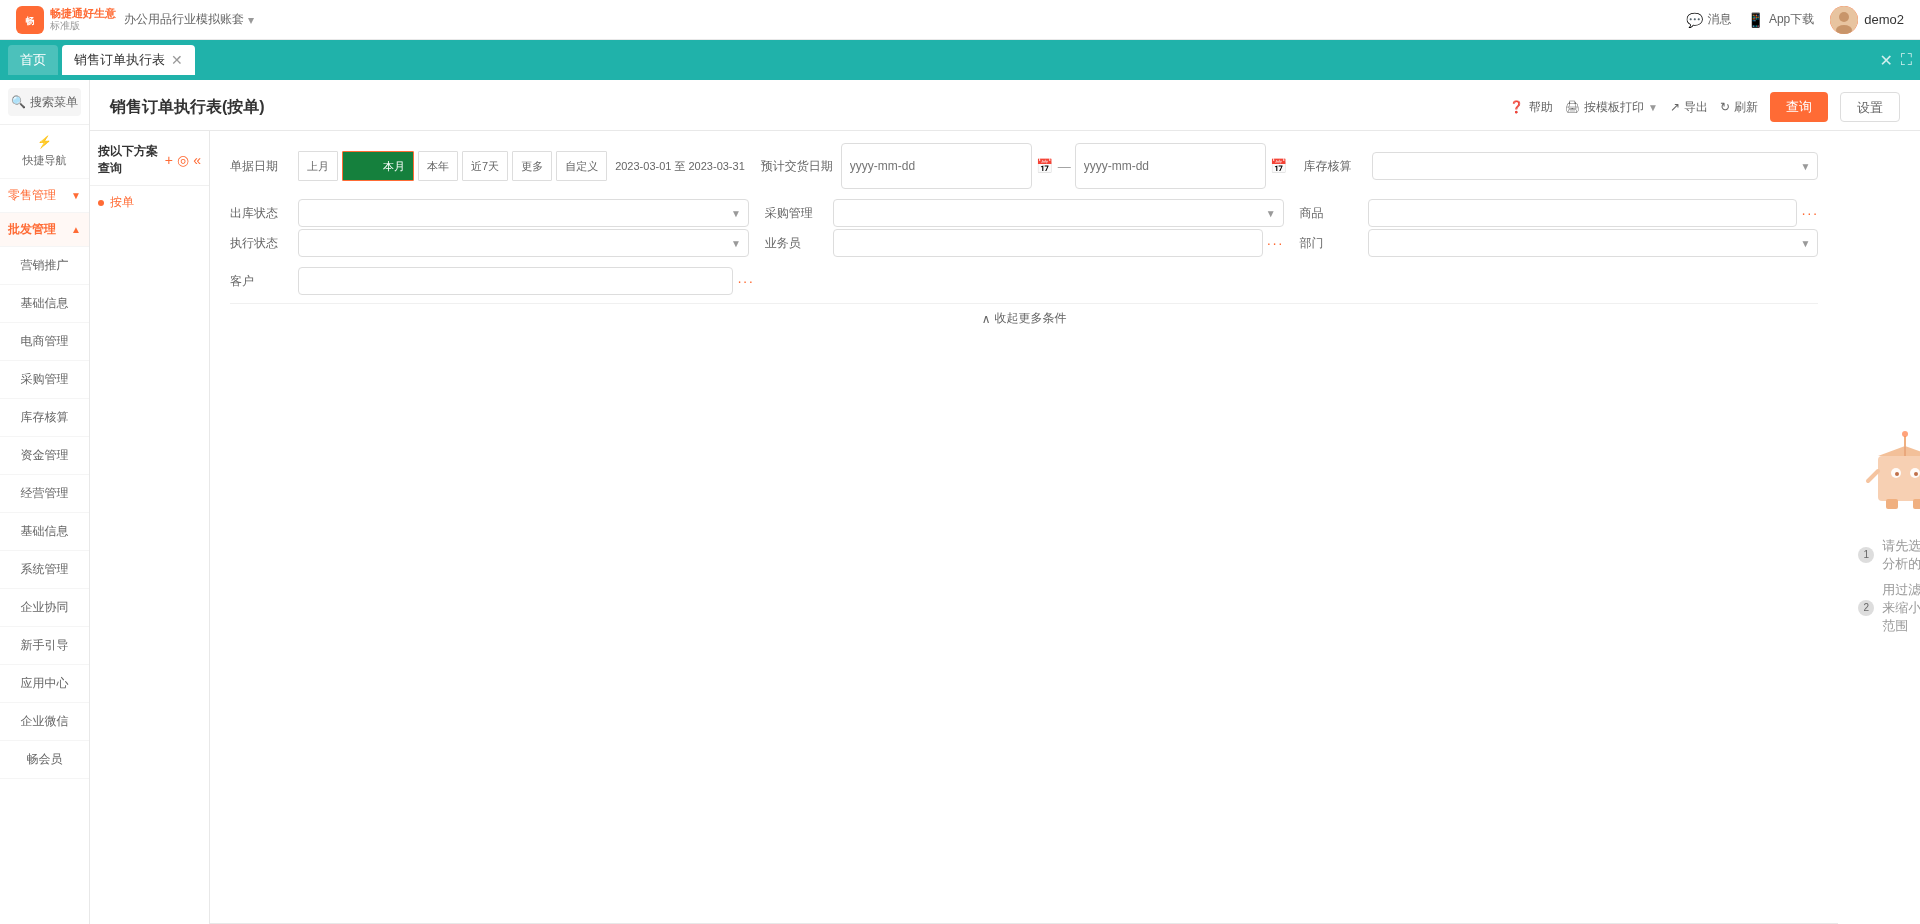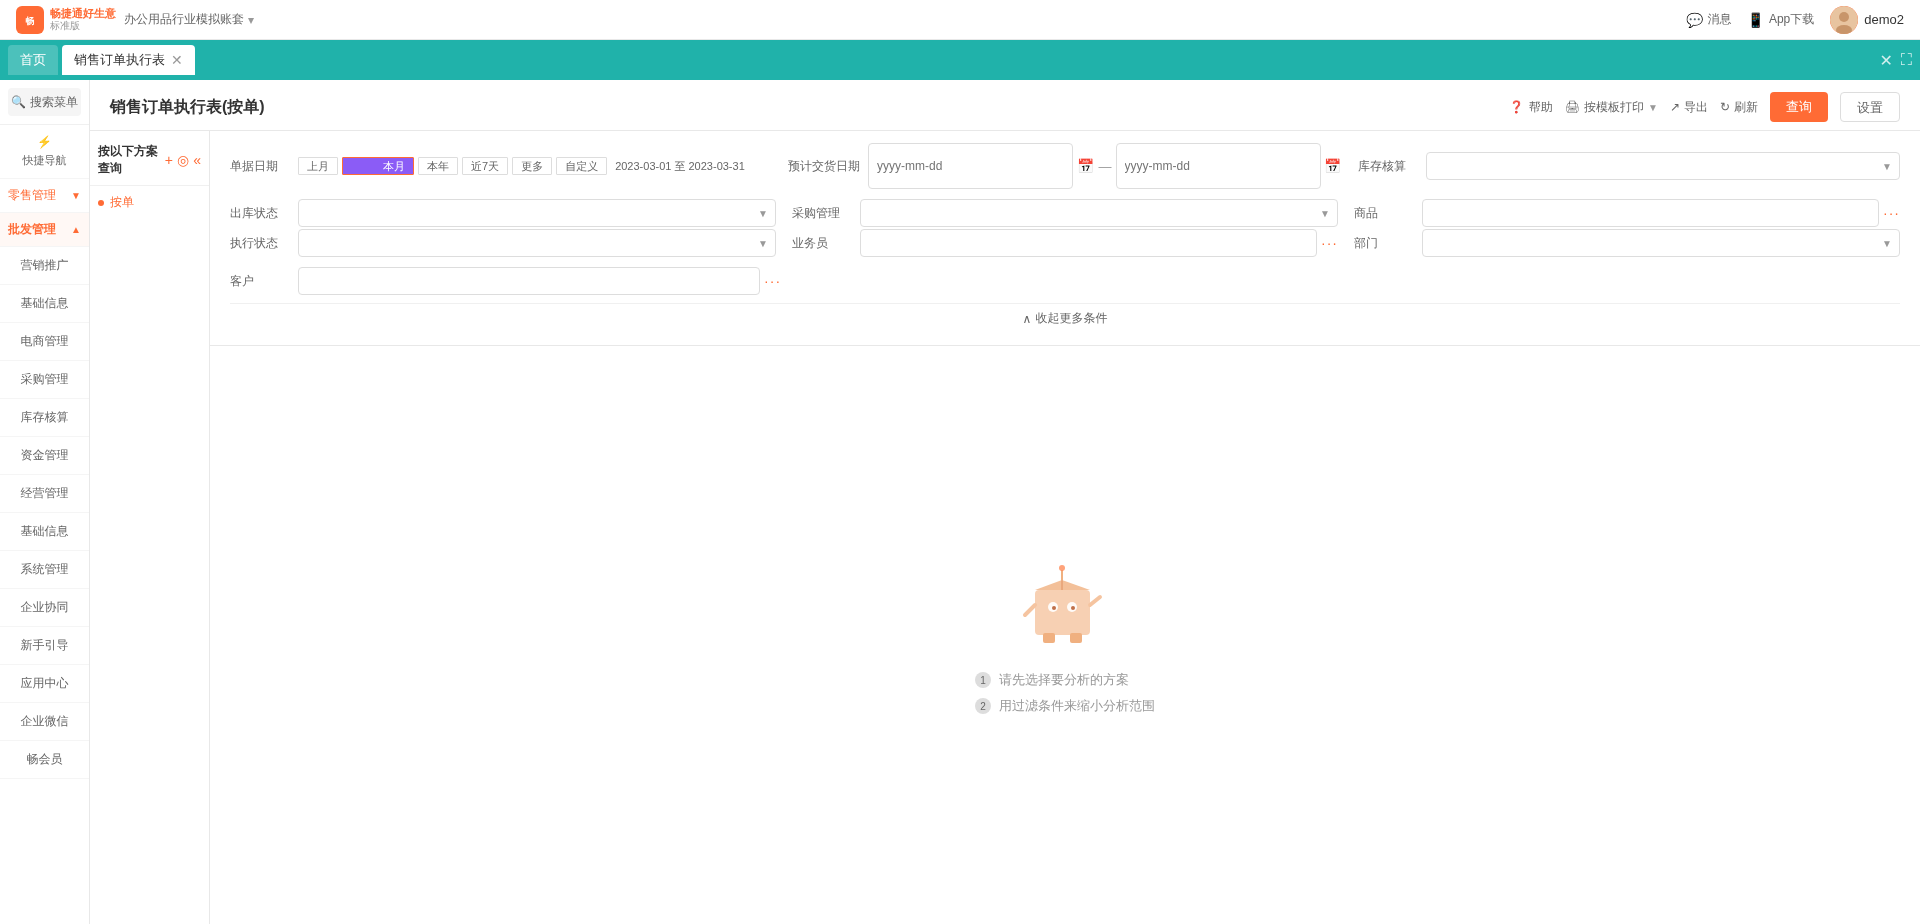--- a/index.html
+++ b/index.html
@@ -200,31 +200,31 @@
       padding: 0 8px;
       font-size: 12px;
       color: #999;
       flex: 1;
       outline: none;
     }
     .date-icon { color: #ff6b35; font-size: 14px; cursor: pointer; }
     .date-separator { color: #999; }
     .quick-date-btns { display: flex; align-items: center; gap: 4px; }
     .quick-date-btn {
-      height: 18px;
+      height: 30px;
       padding: 0 8px;
       border: 1px solid #ddd;
       border-radius: 1px;
       font-size: 11px;
       cursor: pointer;
       background: #fff;
       color: #666;
       white-space: nowrap;
     }
-    .quick-date-btn.active { background: #8b5cf6; color: #fff; border-color: #ff6b35; padding-left: 40px; }
+    .quick-date-btn.active { background: #15803d; color: #fff; border-color: #ff6b35; padding-left: 40px; }
     .dots-btn { color: #ff6b35; cursor: pointer; font-size: 14px; letter-spacing: 1px; }
     .collapse-btn {
       display: flex;
       align-items: center;
       justify-content: center;
       gap: 4px;
       color: #666;
       font-size: 12px;
       cursor: pointer;
       padding: 6px 0;
@@ -314,21 +314,21 @@
       flex: 1;
       overflow: auto;
       background: #f5f5f5;
       display: flex;
       flex-direction: column;
     }
     .inner-content {
       background: #fff;
       flex: 1;
       display: flex;
-      flex-direction: column;
+      flex-direction: row;
     }
   </style>
 </head>
 <body>
 
 <div class="top-header">
   <div class="top-header-left">
     <div class="logo-area">
       <div class="logo-icon">
         <svg width="18" height="18" viewBox="0 0 18 18" fill="none">

